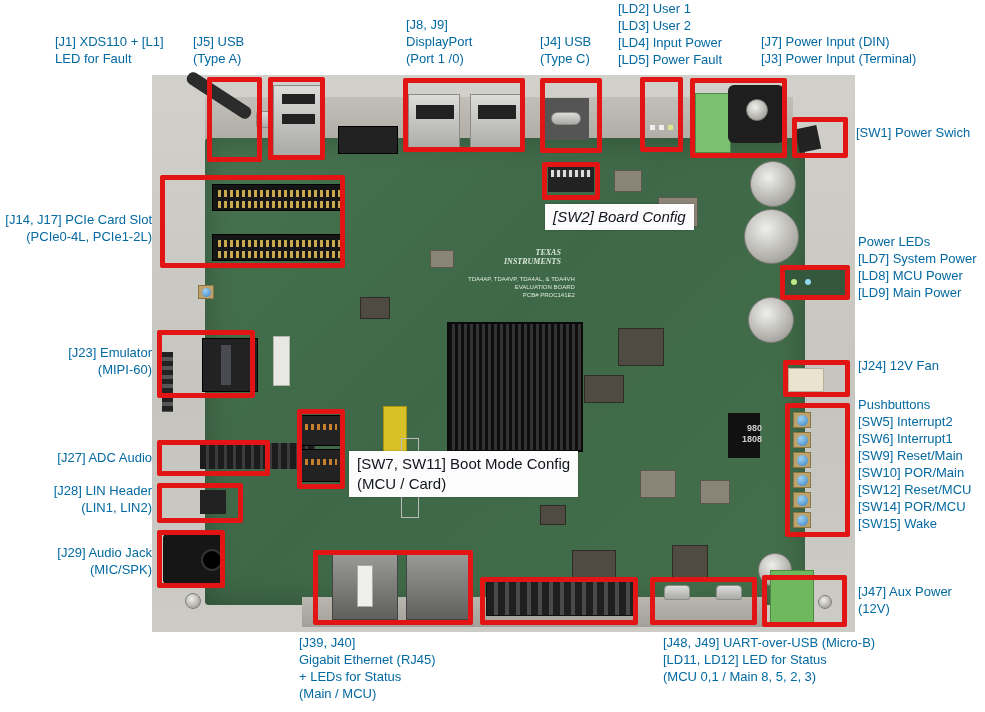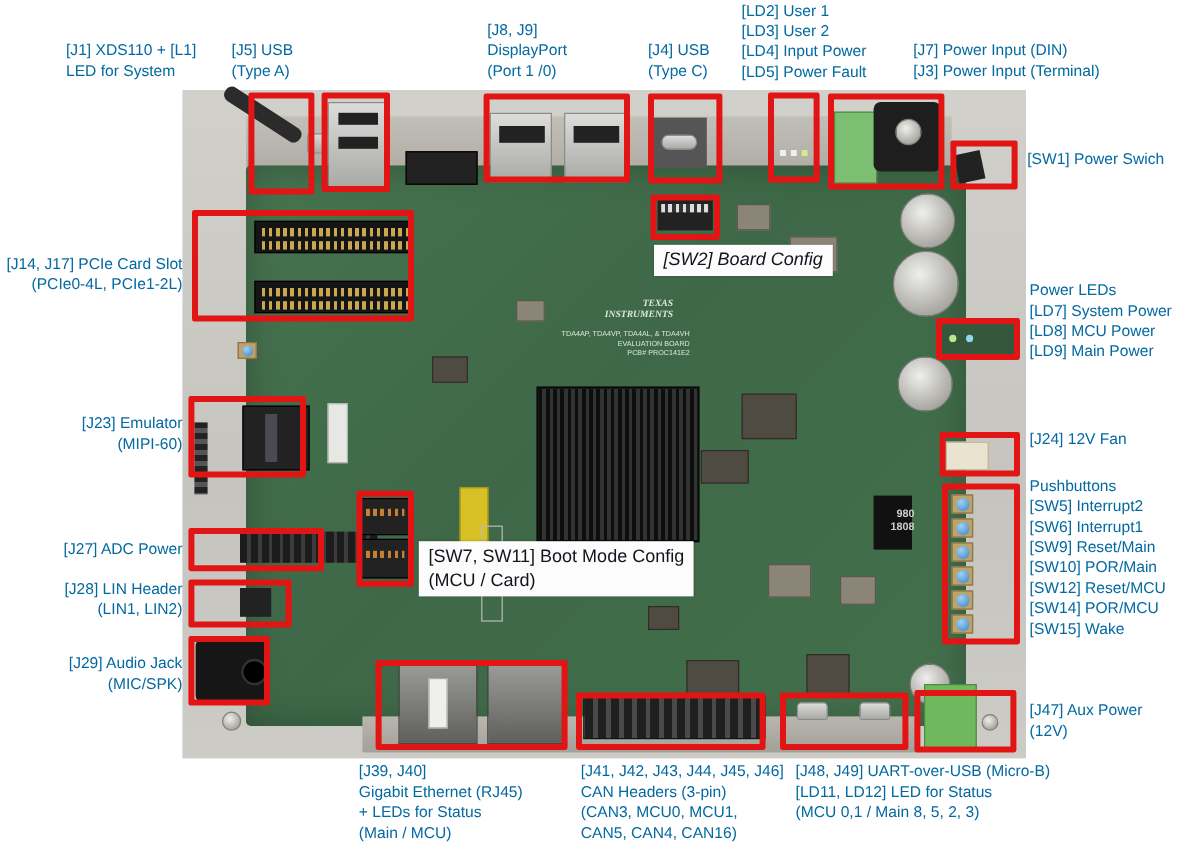--- a/index.html
+++ b/index.html
@@ -186,21 +186,21 @@
   <div class="rb" style="left:297px;top:409px;width:48px;height:80px;"></div>
   <div class="rb" style="left:780px;top:265px;width:70px;height:35px;"></div>
   <div class="rb" style="left:783px;top:360px;width:67px;height:37px;"></div>
   <div class="rb" style="left:785px;top:403px;width:65px;height:134px;"></div>
   <div class="rb" style="left:313px;top:550px;width:160px;height:75px;"></div>
   <div class="rb" style="left:480px;top:577px;width:158px;height:48px;"></div>
   <div class="rb" style="left:650px;top:577px;width:107px;height:48px;"></div>
   <div class="rb" style="left:762px;top:575px;width:85px;height:52px;"></div>
 
   <div class="lab" style="left:55px;top:33px;">[J1] XDS110 + [L1]
-LED for System</div>
+LED for Fault</div>
   <div class="lab" style="left:193px;top:33px;">[J5] USB
 (Type A)</div>
   <div class="lab" style="left:406px;top:16px;">[J8, J9]
 DisplayPort
 (Port 1 /0)</div>
   <div class="lab" style="left:540px;top:33px;">[J4] USB
 (Type C)</div>
   <div class="lab" style="left:618px;top:0px;">[LD2] User 1
 [LD3] User 2
 [LD4] Input Power
@@ -220,33 +220,29 @@
 [SW10] POR/Main
 [SW12] Reset/MCU
 [SW14] POR/MCU
 [SW15] Wake</div>
   <div class="lab" style="left:858px;top:583px;">[J47] Aux Power
 (12V)</div>
   <div class="lab r" style="top:211px;">[J14, J17] PCIe Card Slot
 (PCIe0-4L, PCIe1-2L)</div>
   <div class="lab r" style="top:344px;">[J23] Emulator
 (MIPI-60)</div>
-  <div class="lab r" style="top:449px;">[J27] ADC Power</div>
+  <div class="lab r" style="top:449px;">[J27] ADC Audio</div>
   <div class="lab r" style="top:482px;">[J28] LIN Header
 (LIN1, LIN2)</div>
   <div class="lab r" style="top:544px;">[J29] Audio Jack
 (MIC/SPK)</div>
   <div class="lab" style="left:299px;top:634px;">[J39, J40]
 Gigabit Ethernet (RJ45)
 + LEDs for Status
 (Main / MCU)</div>
-  <div class="lab" style="left:484px;top:634px;">[J41, J42, J43, J44, J45, J46]
-CAN Headers (3-pin)
-(CAN3, MCU0, MCU1,
-CAN5, CAN4, CAN16)</div>
   <div class="lab" style="left:663px;top:634px;">[J48, J49] UART-over-USB (Micro-B)
 [LD11, LD12] LED for Status
 (MCU 0,1 / Main 8, 5, 2, 3)</div>
 
   <div class="overlay" style="left:545px;top:204px;font-style:italic;">[SW2] Board Config</div>
   <div class="overlay" style="left:349px;top:451px;">[SW7, SW11] Boot Mode Config
 (MCU / Card)</div>
 
 </div>
 

